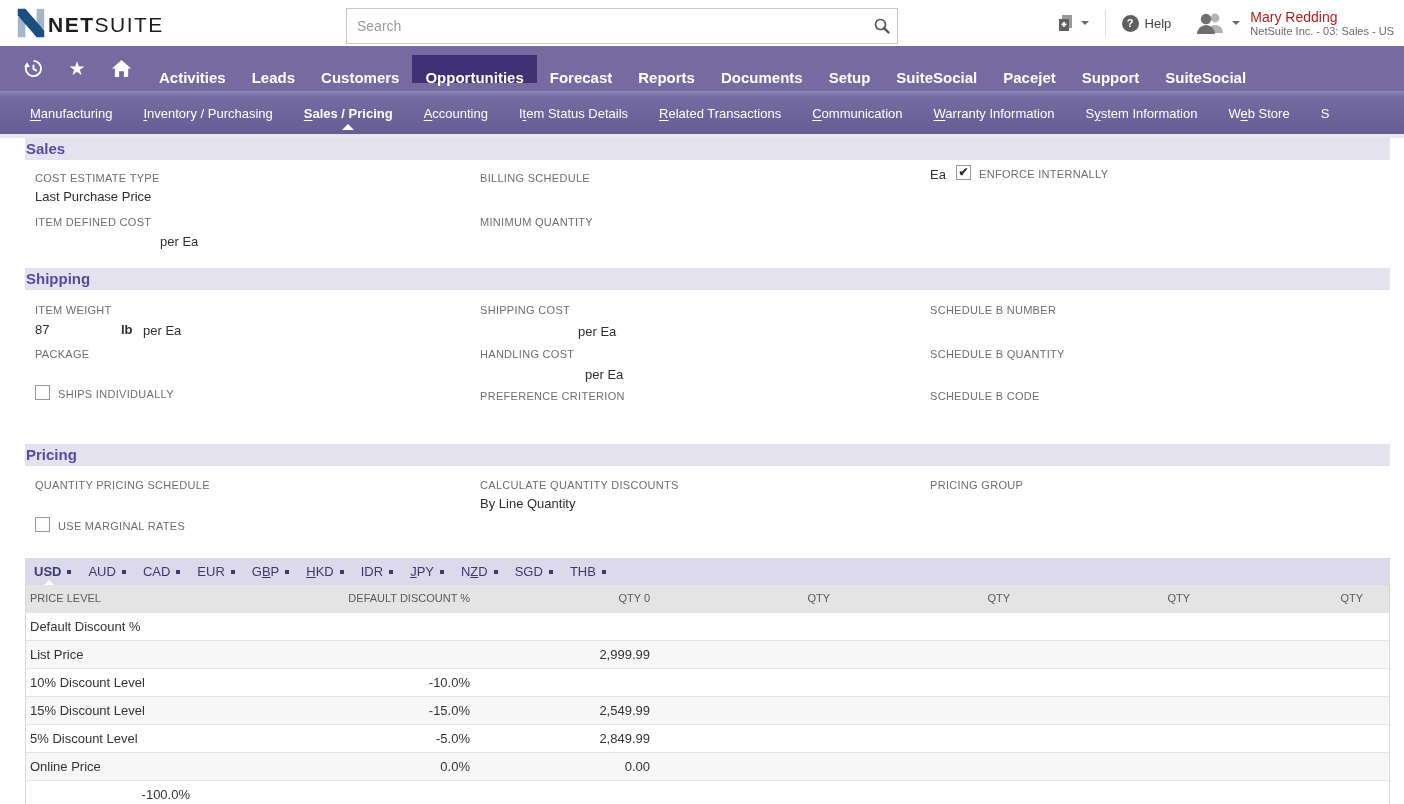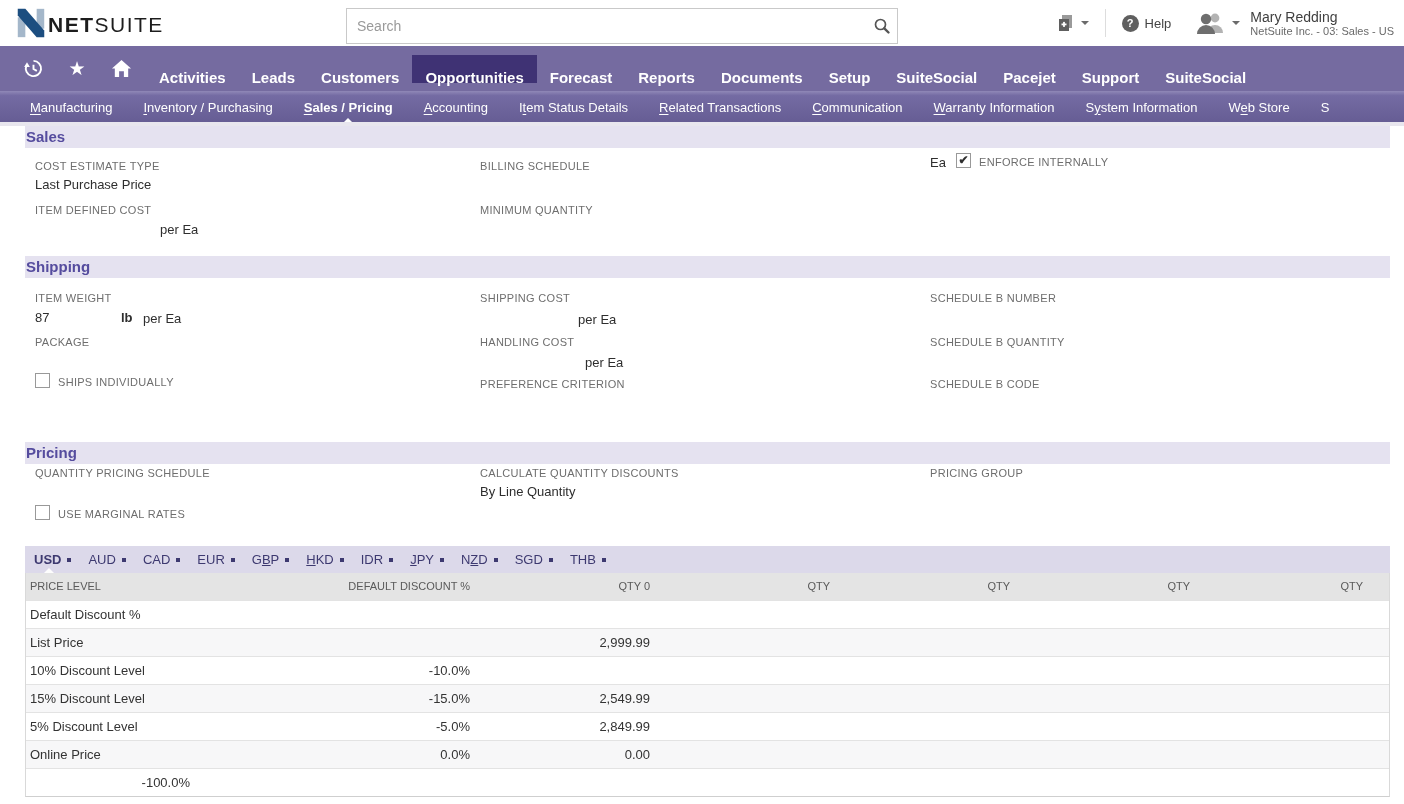--- a/index.html
+++ b/index.html
@@ -20,34 +20,34 @@
   .top-right { position:absolute; right:10px; top:0; height:46px; display:flex; align-items:center; }
   .caret { display:inline-block; width:0; height:0; border-left:4px solid transparent;
            border-right:4px solid transparent; border-top:4px solid #6b6b6b; margin-left:5px; }
   .tr-divider { width:1px; height:28px; background:#ddd; margin:0 16px; }
   .help-group { display:flex; align-items:center; cursor:pointer; }
   .help-circle { width:17px; height:17px; border-radius:50%; background:#5f5f5f; color:#fff;
                  font-size:11px; font-weight:bold; display:flex; align-items:center; justify-content:center; }
   .help-label { font-size:13px; color:#444; margin-left:6px; }
   .avatar-group { display:flex; align-items:center; margin-left:24px; cursor:pointer; }
   .user-text { margin-left:10px; line-height:1.15; }
-  .user-name { font-size:14px; color:#404040; }
+  .user-name { font-size:14px; color:#b91c1c; }
   .user-role { font-size:11px; color:#6a6a6a; }
   .newmenu { display:flex; align-items:center; cursor:pointer; }
 
   
   .mainnav { height:45px; background:#756BA0; display:flex; align-items:center; color:#fff; }
   .nav-icon { width:22px; height:45px; display:flex; align-items:center; justify-content:center;
               margin-left:22px; cursor:pointer; font-size:19px; color:#fff; }
   .nav-items { display:flex; margin-left:14px; height:28px;justify-content:center; }
   .nav-item { padding:0 13px; line-height:45px; font-weight:bold; font-size:15px; cursor:pointer; white-space:nowrap; }
   .nav-item.selected { background:#3F3274; }
 
   
-  .subtabs { height:31px; background:linear-gradient(#8a82b3 0%, #746BA3 12%, #665D94 100%);
+  .subtabs { height:43px; background:linear-gradient(#8a82b3 0%, #746BA3 12%, #665D94 100%);
              border-top:1px solid #8d85b5; display:flex; align-items:center; color:#fff;
              padding-left:30px; white-space:nowrap; overflow:hidden; }
   .subtab { position:relative; height:33px; line-height:33px; font-size:13px; margin-right:31px; cursor:pointer; }
   .subtab u { text-underline-offset:2px; }
   .subtab.selected { font-weight:bold; }
   .subtab .notch { position:absolute; left:50%; bottom:0; margin-left:-6px; width:0; height:0;
                    border-left:6px solid transparent; border-right:6px solid transparent;
                    border-bottom:6px solid #fdfdfd; }
   .strip { height:4px; background:#e8e6ee; }
 
@@ -207,21 +207,21 @@
   <span class="f-label" style="left:930px; top:166px;">SCHEDULE B NUMBER</span>
   <span class="f-label" style="left:35px; top:210px;">PACKAGE</span>
   <span class="f-label" style="left:480px; top:210px;">HANDLING COST</span>
   <span class="f-value" style="left:585px; top:229px;">per Ea</span>
   <span class="f-label" style="left:930px; top:210px;">SCHEDULE B QUANTITY</span>
   <span class="cb" style="left:35px; top:247px;"></span>
   <span class="f-label" style="left:58px; top:250px;">SHIPS INDIVIDUALLY</span>
   <span class="f-label" style="left:480px; top:252px;">PREFERENCE CRITERION</span>
   <span class="f-label" style="left:930px; top:252px;">SCHEDULE B CODE</span>
 
-  <div class="band" style="top:316px;">Pricing</div>
+  <div class="band" style="top:306px;">Pricing</div>
   <span class="f-label" style="left:35px; top:341px;">QUANTITY PRICING SCHEDULE</span>
   <span class="f-label" style="left:480px; top:341px;">CALCULATE QUANTITY DISCOUNTS</span>
   <span class="f-value" style="left:480px; top:358px;">By Line Quantity</span>
   <span class="f-label" style="left:930px; top:341px;">PRICING GROUP</span>
   <span class="cb" style="left:35px; top:379px;"></span>
   <span class="f-label" style="left:58px; top:382px;">USE MARGINAL RATES</span>
 
   <div class="curbar">
     <span class="curtab selected">
         <span></span>

